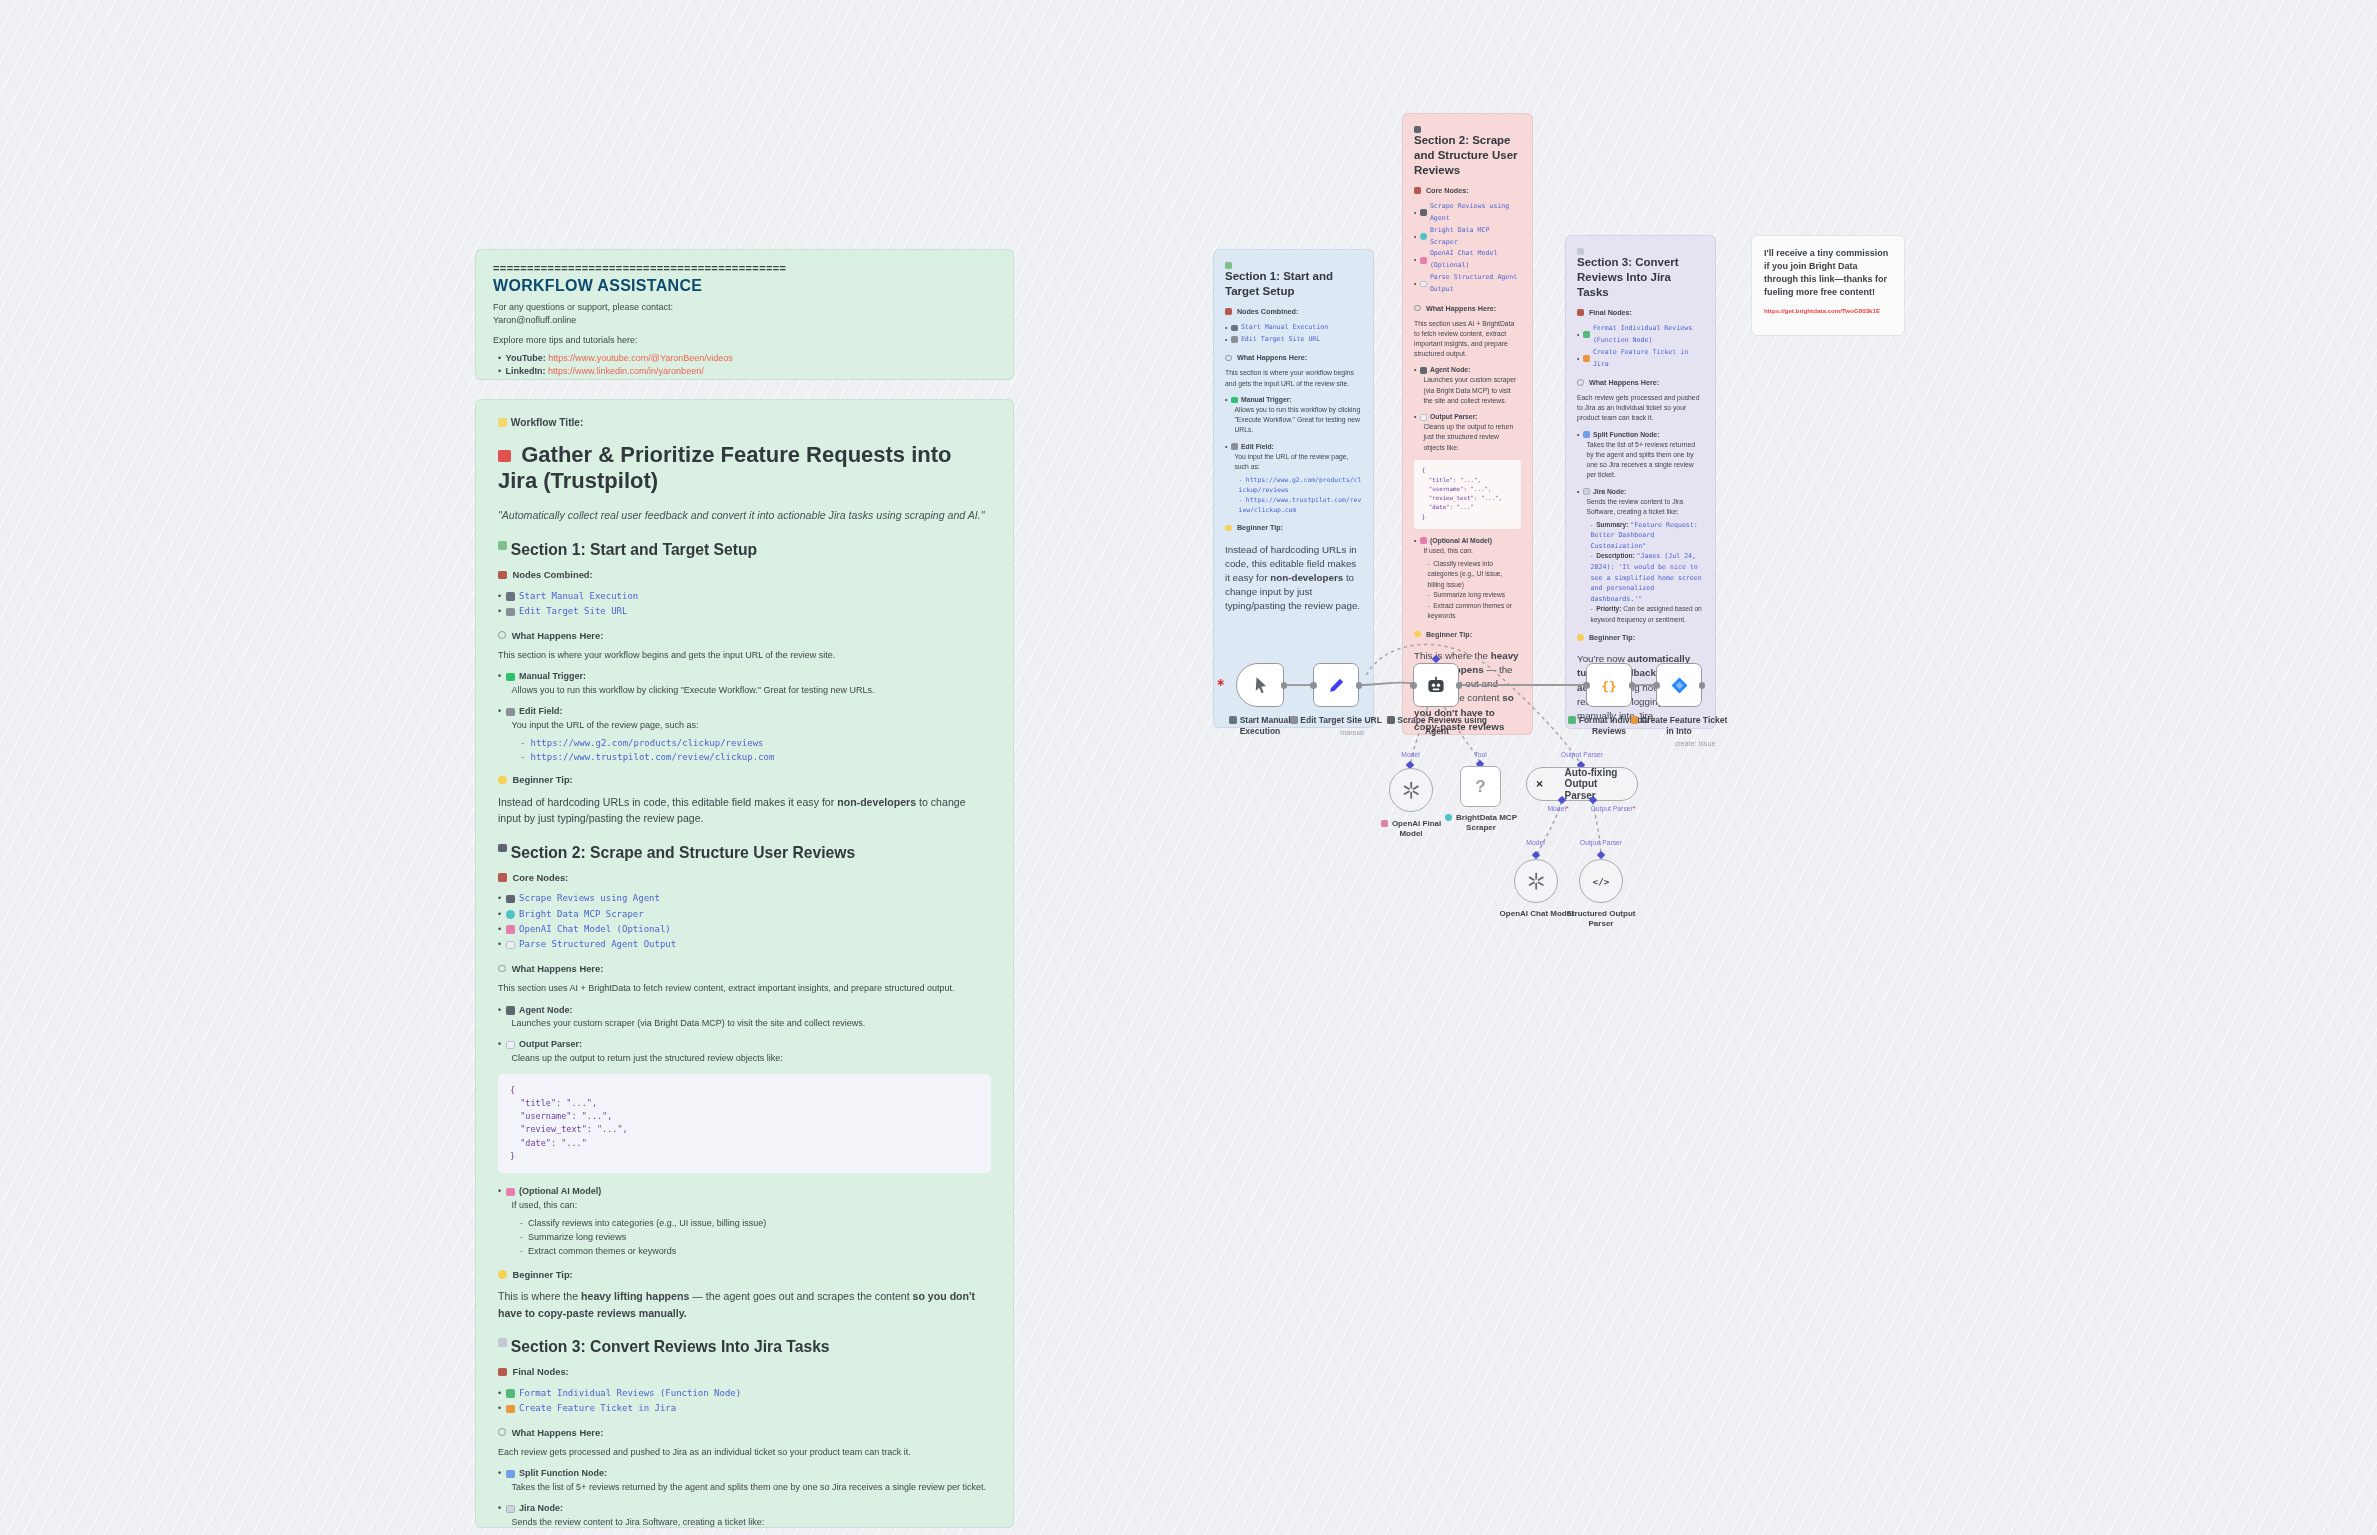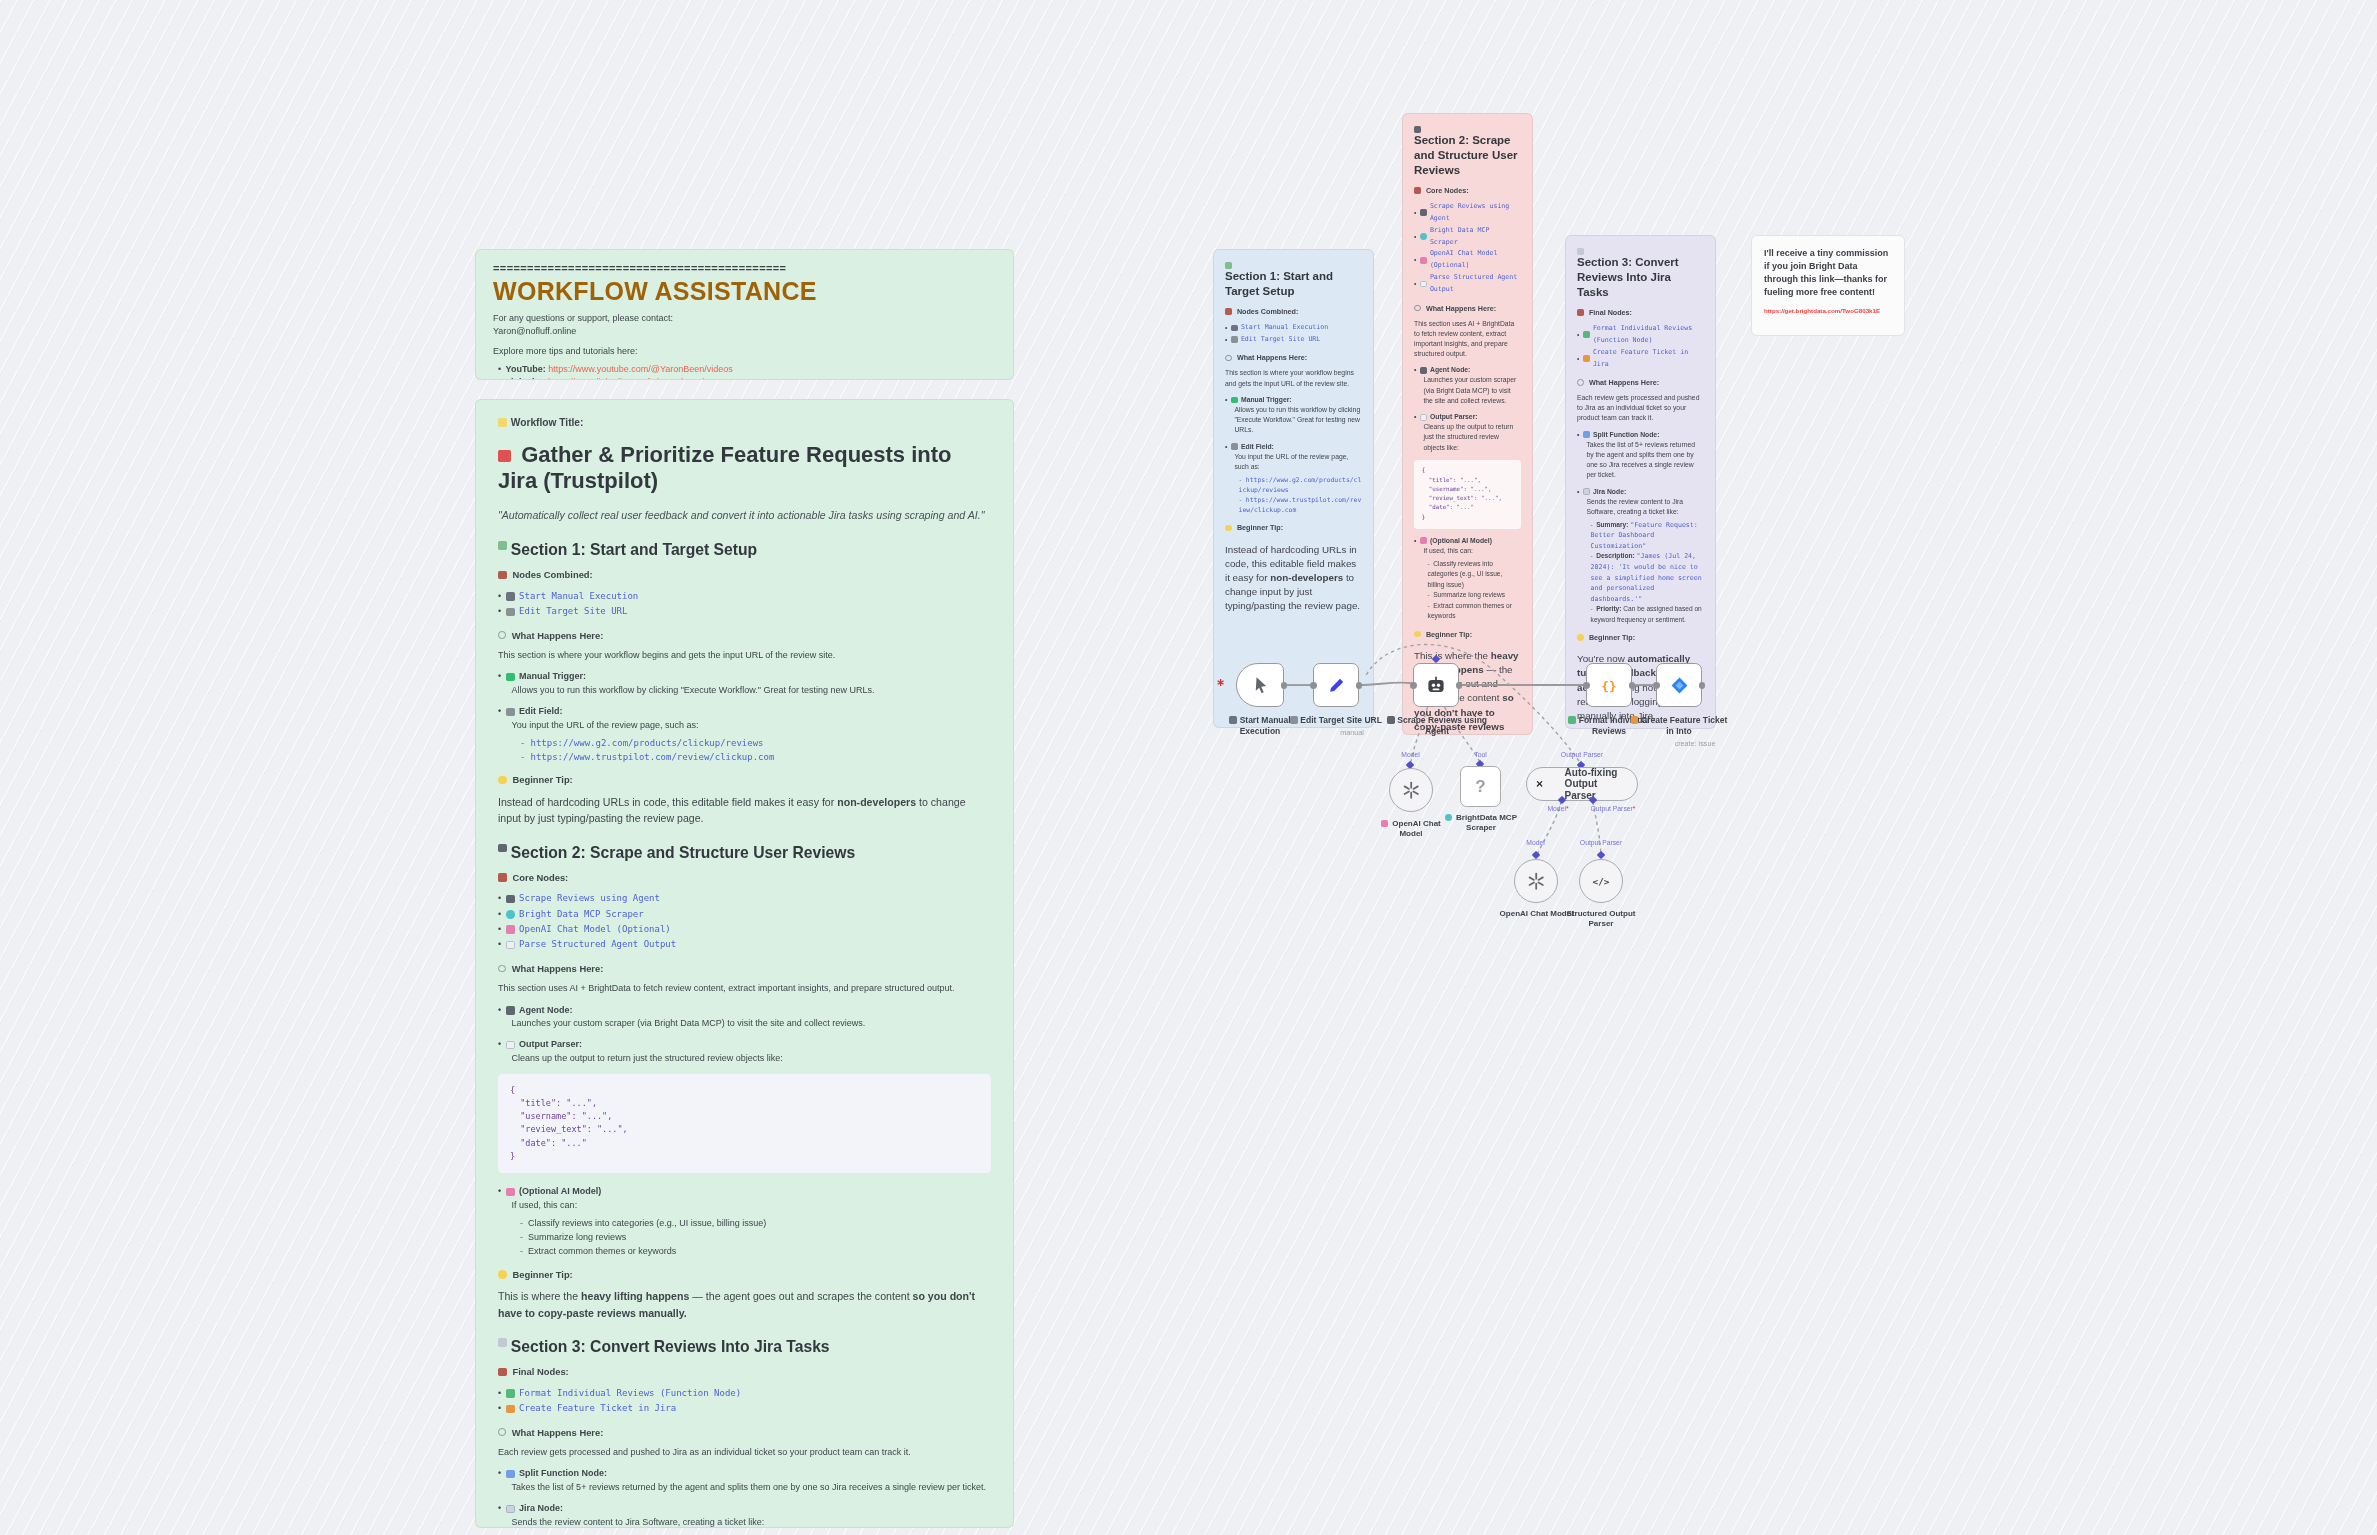--- a/index.html
+++ b/index.html
@@ -32,21 +32,21 @@
   .em-receipt{background:#cdd3de;border:0.9px solid #aab1bd}
 
   .mono, .code, .code-link, .codeblock { font-family:"DejaVu Sans Mono","Liberation Mono",monospace; }
   .code { color:#4d63d2; }
   .code-link { color:#4d63d2; }
   a.red-link { color:#ee6352; text-decoration:none; }
 
   
   #assist { left:475px; top:249px; width:539px; height:131px; padding:12px 17px; }
   #assist .eq { font-weight:bold; font-size:11px; letter-spacing:0.4px; color:#3b4046; }
-  #assist h1 { font-size:25px; letter-spacing:0.3px; color:#a16207; margin:2.6px 0 6.8px; }
+  #assist h1 { font-size:16px; letter-spacing:0.3px; color:#0c4a6e; margin:2.6px 0 6.8px; }
   #assist p  { font-size:9px; line-height:1.45; }
   #assist ul { list-style:none; margin-top:4.3px; }
   #assist li { font-size:9px; line-height:1.5; }
   #assist li::before{ content:"\2022"; margin:0 4.3px 0 5.1px; }
 
   
   #main-note { left:475px; top:399px; width:539px; height:1129px; padding:17px 22px; }
   #main-note .wt-label { font-size:10.2px; font-weight:bold; margin-bottom:13.6px; }
   #main-note h2 { font-size:22px; color:#33383e; margin-bottom:15.3px; }
   #main-note .subtitle { font-style:italic; font-size:10.6px; margin-bottom:20.4px; color:#4a5058; }
@@ -565,21 +565,21 @@
         <line x1="12" y1="3" x2="12" y2="9"></line>
           <line x1="12" y1="15" x2="12" y2="21"></line>
         <line x1="4.2" y1="7.5" x2="9.4" y2="10.5"></line>
           <line x1="14.6" y1="13.5" x2="19.8" y2="16.5"></line>
         <line x1="4.2" y1="16.5" x2="9.4" y2="13.5"></line>
           <line x1="14.6" y1="10.5" x2="19.8" y2="7.5"></line>
       </g>
     </svg>
   </div>
   <div class="snlabel" style="left:1364px; top:819px; width:94px">
-    <span class="em em-brain" style="width:6.8px;height:6.8px"></span><span>OpenAI Chat</span><br><span>Model</span>
+    <span class="em em-brain" style="width:6.8px;height:6.8px"></span><span>OpenAI Final</span><br><span>Model</span>
   </div>
 
   <div class="port-label" style="left:1455px; top:751px; width:51px">Tool</div>
   <span class="dia" style="left:1477px; top:761px"></span>
   <div class="subnode square" style="left:1460px; top:766px">
     <span class="qmark">?</span>
   </div>
   <div class="snlabel" style="left:1434px; top:813px; width:94px">
     <span class="em em-globe" style="width:6.8px;height:6.8px"></span><span>BrightData MCP</span><br><span>Scraper</span>
   </div>

